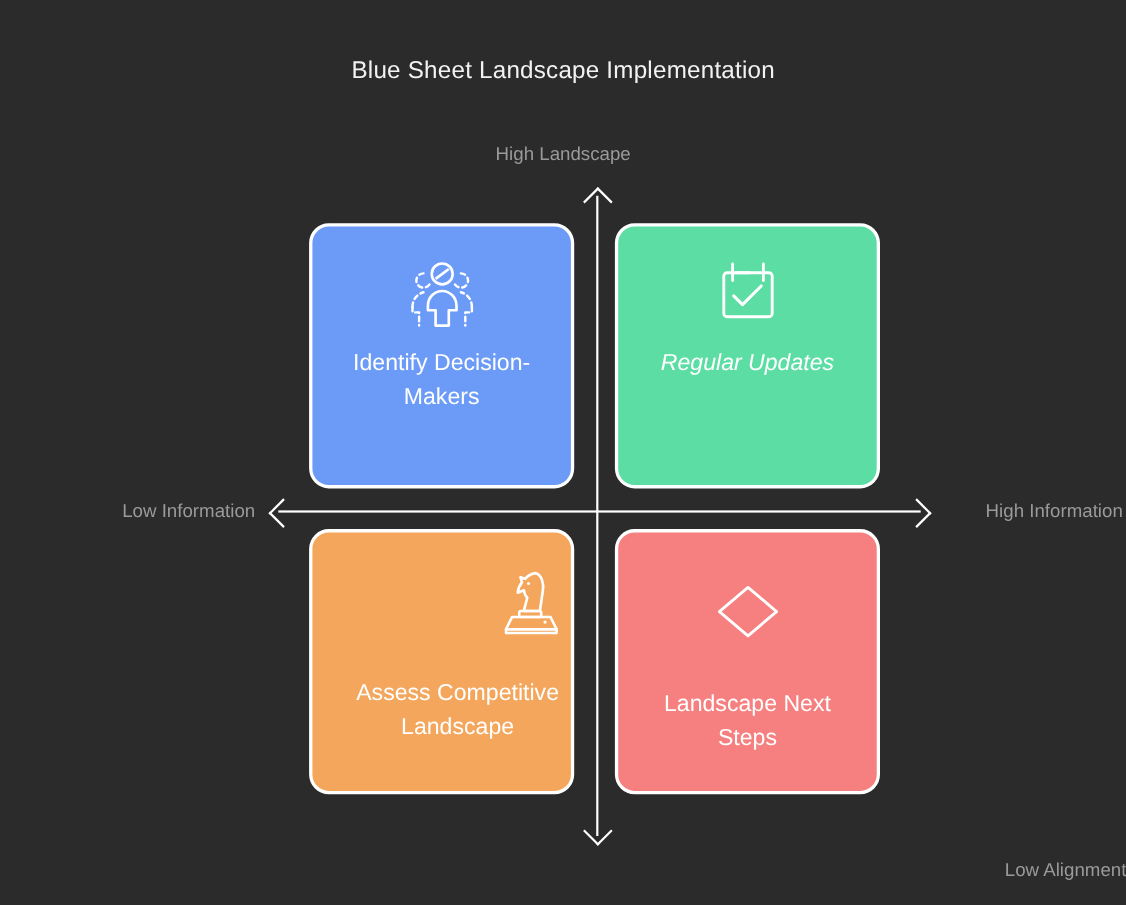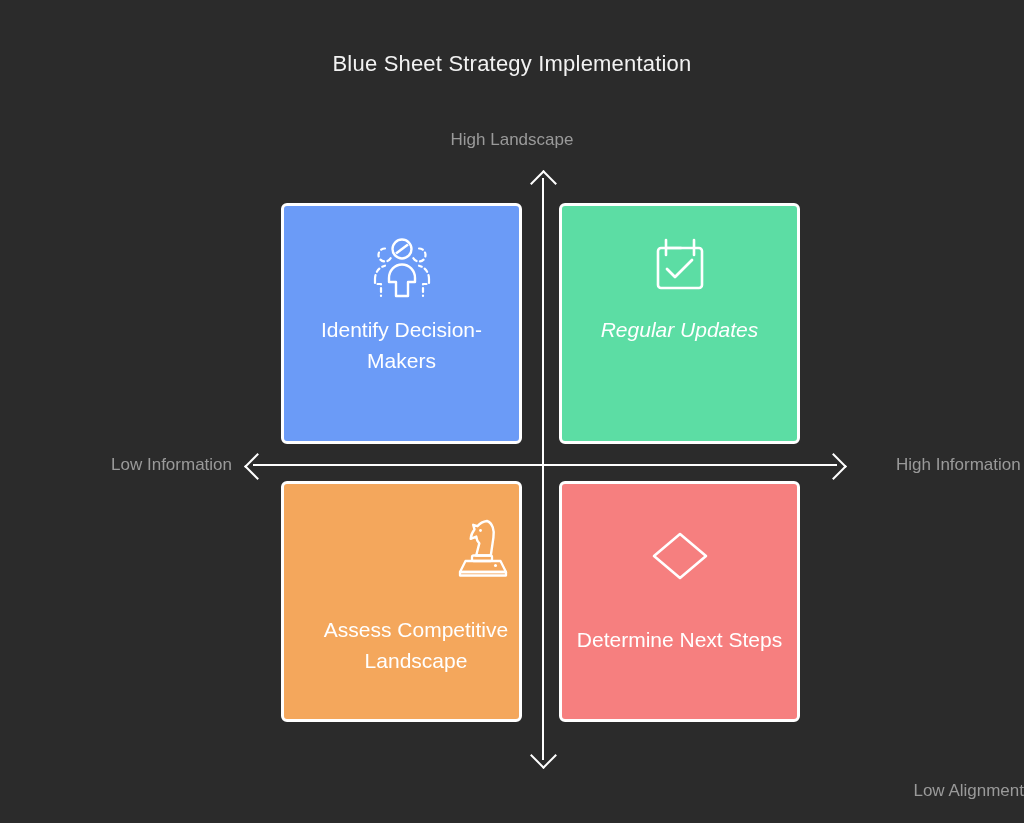--- a/index.html
+++ b/index.html
@@ -112,21 +112,21 @@
     left: 896px;
     top: 455px;
     text-align: left;
   }
 
   
   .card {
     position: absolute;
     width: 241px;
     height: 241px;
-    border-radius: 6px;
+    border-radius: 18px;
     border: 3px solid #ffffff;
     box-sizing: border-box;
     display: flex;
     flex-direction: column;
     align-items: center;
     justify-content: flex-start;
     overflow: hidden;
   }
   .card-q1 { left: 281px; top: 203px; }   
   .card-q2 { left: 559px; top: 203px; font-style: italic; }   
@@ -160,21 +160,21 @@
   .card-q3 .card-label { margin-top: 30px; }
   .card-q4 .card-label { margin-top: 32px; }
   .card-q4 .card-icon  { margin-top: 36px; }
   .card-q3 .card-icon  { margin-top: 28px; }
 </style>
 </head>
 <body>
 
 <div class="canvas">
 
-  <div class="chart-title">Blue Sheet Strategy Implementation</div>
+  <div class="chart-title">Blue Sheet Landscape Implementation</div>
 
   <div class="axis-line axis-v"></div>
   <div class="axis-line axis-h"></div>
 
   <div class="arrow-head arrow-up"></div>
   <div class="arrow-head arrow-down"></div>
   <div class="arrow-head arrow-right"></div>
   <div class="arrow-head arrow-left"></div>
 
   <div class="axis-label label-top">High Landscape</div>
@@ -234,16 +234,16 @@
     </span>
     <span class="card-label">Assess Competitive Landscape</span>
   </div>
 
   <div class="card card-q4" style="background:#f67f7f;">
     <span class="card-icon">
       <svg viewBox="0 0 72 72" fill="none" xmlns="http://www.w3.org/2000/svg">
         <path d="M36 14 L62 36 L36 58 L10 36 Z" stroke="#ffffff" stroke-width="2.6" stroke-linejoin="round"></path>
       </svg>
     </span>
-    <span class="card-label">Determine Next Steps</span>
+    <span class="card-label">Landscape Next Steps</span>
   </div>
 
 </div>
 
 </body></html>

